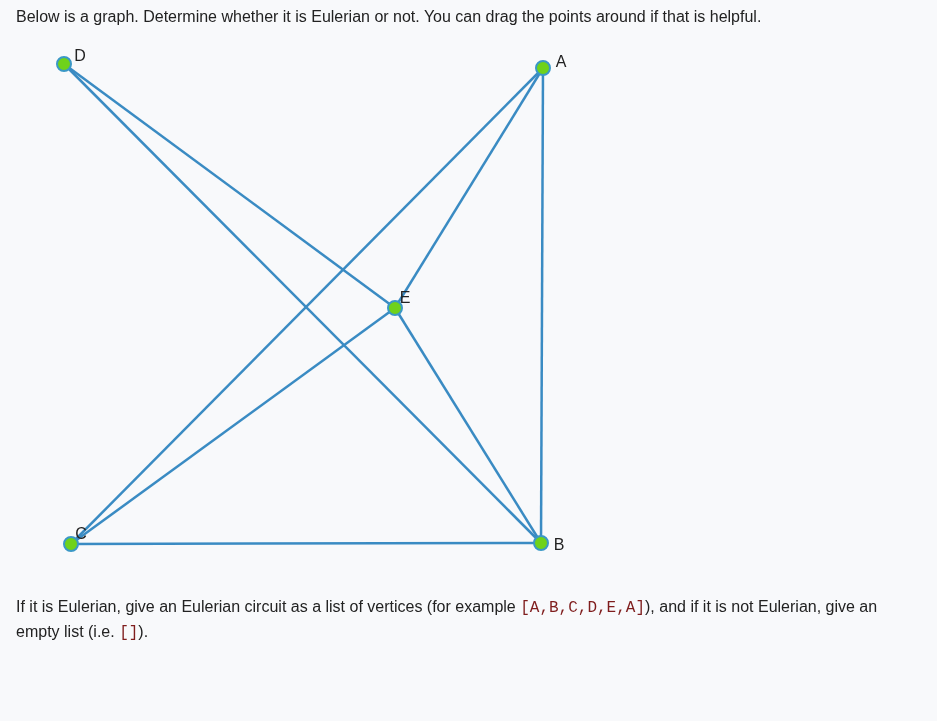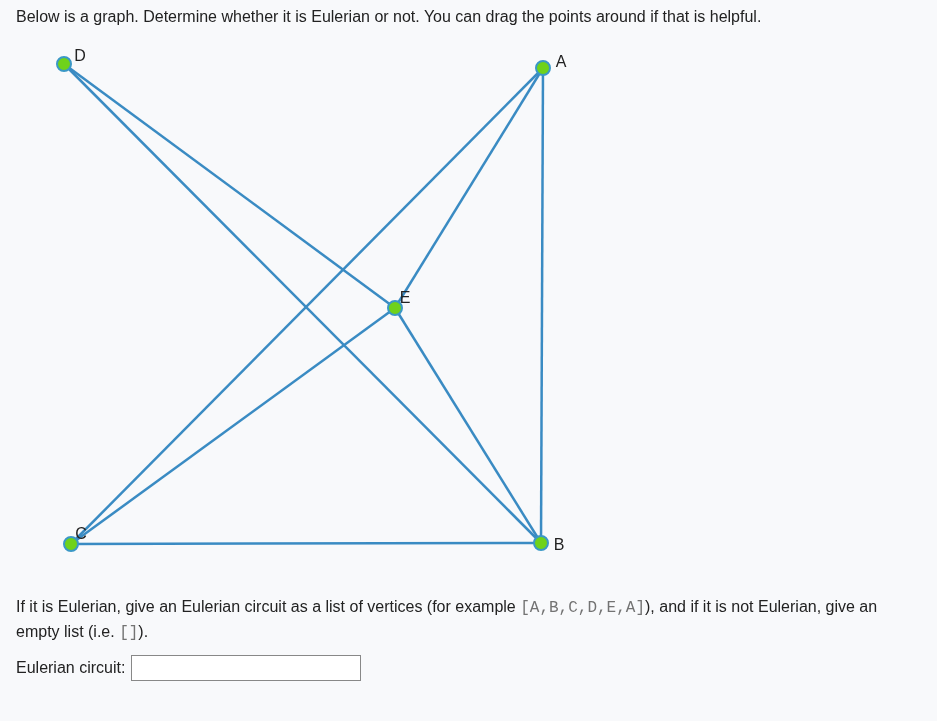--- a/index.html
+++ b/index.html
@@ -46,21 +46,21 @@
     transform: translate(-50%, -50%);
     user-select: none;
   }
   .instruction2 {
     font-size: 16px;
     margin-top: 14px;
     line-height: 1.5;
   }
   .code {
     font-family: "Courier New", monospace;
-    color: #737373;
+    color: #7f1d1d;
   }
   .answer-row {
     margin-top: 10px;
     font-size: 16px;
     display: flex;
     align-items: center;
     gap: 6px;
   }
   .answer-row input[type="text"] {
     font-size: 14px;
@@ -106,17 +106,13 @@
     <div class="vlabel" id="lD" style="left: 64px; top: 20px;">D</div>
 
     <div class="vertex" id="vE" style="left: 379px; top: 272px;"></div>
     <div class="vlabel" id="lE" style="left: 389px; top: 262px;">E</div>
   </div>
 
   <div class="instruction2">
     <span>If it is Eulerian, give an Eulerian circuit as a list of vertices (for example </span><span class="code">[A,B,C,D,E,A]</span><span>), and if it is not Eulerian, give an empty list (i.e. </span><span class="code">[]</span><span>).</span>
   </div>
 
-  <div class="answer-row">
-    <span>Eulerian circuit:</span>
-    <input type="text" value="" style="">
-  </div>
 </div>
 
 </body></html>

